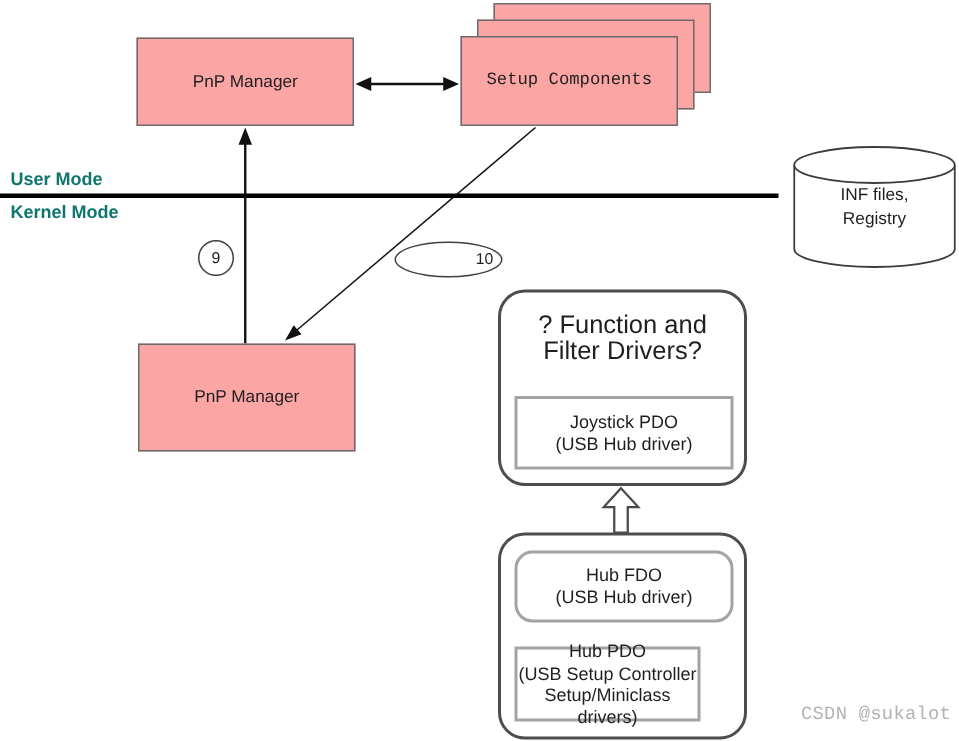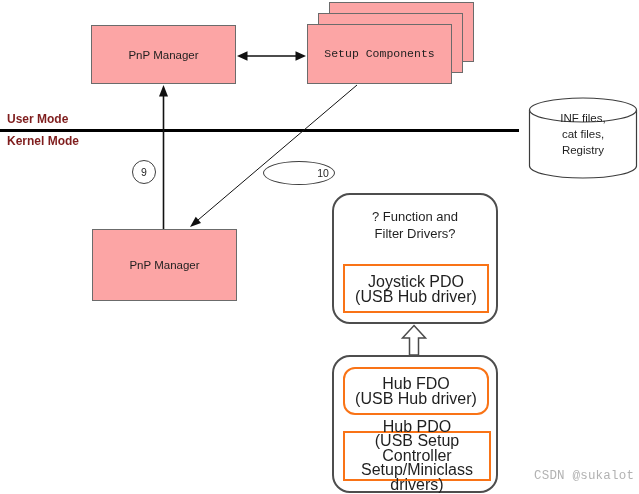--- a/index.html
+++ b/index.html
@@ -29,40 +29,40 @@
     position: absolute;
     box-sizing: border-box;
     background: #ffffff;
     border: 2px solid #4d4d4d;
     border-radius: 18px;
   }
   .inner-box {
     position: absolute;
     box-sizing: border-box;
     background: #ffffff;
-    border: 2px solid #f97316;
+    border: 2px solid #a3a3a3;
     display: flex;
     align-items: center;
     justify-content: center;
     text-align: center;
-    font-size: 16px;
+    font-size: 12px;
     line-height: 15px;
   }
   .inner-box .lines span { display: block; }
   .mode-label {
     position: absolute;
     font-size: 12px;
     font-weight: bold;
-    color: #7f1d1d;
+    color: #0f766e;
     white-space: nowrap;
   }
   .qtext {
     position: absolute;
     text-align: center;
-    font-size: 13px;
+    font-size: 17px;
     line-height: 17px;
     color: #1f1f1f;
   }
   .qtext span { display: block; }
   .badge {
     position: absolute;
     width: 22px; height: 22px;
     border: 1px solid #3f3f3f;
     border-radius: 50%;
     background: #ffffff;
@@ -125,23 +125,22 @@
 
   <div class="box" style="left:329px; top:2px; width:145px; height:60px;"></div>
   <div class="box" style="left:318px; top:13px; width:145px; height:60px;"></div>
   <div class="box" style="left:307px; top:24px; width:145px; height:60px;font-family:Liberation Mono, monospace;">
     <span>Setup Components</span>
   </div>
 
   <div class="mode-label" style="left:7px; top:112px;">User Mode</div>
   <div class="mode-label" style="left:7px; top:134px;">Kernel Mode</div>
 
-  <div class="store-text" style="left:529px; top:110px; width:108px;">
+  <div class="store-text" style="left:529px; top:122px; width:108px;">
     <span>INF files,</span>
-    <span>cat files,</span>
     <span>Registry</span>
   </div>
 
   <div class="badge" style="left:132px; top:160px;">
     <span>9</span>
   </div>
   <div class="badge" style="left:263px; top:161px;padding-left:48px;">
     <span>10</span>
   </div>
 
@@ -161,21 +160,21 @@
     </div>
   </div>
 
   <div class="rounded" style="left:332px; top:355px; width:166px; height:138px;"></div>
   <div class="inner-box" style="left:343px; top:367px; width:146px; height:48px;border-radius:12px;">
     <div class="lines">
       <span>Hub FDO</span>
       <span>(USB Hub driver)</span>
     </div>
   </div>
-  <div class="inner-box" style="left:343px; top:431px; width:148px; height:50px; line-height:14.5px;">
+  <div class="inner-box" style="left:343px; top:431px; width:124px; height:50px; line-height:14.5px;">
     <div class="lines">
       <span>Hub PDO</span>
       <span>(USB Setup Controller</span>
       <span>Setup/Miniclass drivers)</span>
     </div>
   </div>
 
   <div class="watermark" style="left:534px; top:469px;font-family:Liberation Mono, monospace;">CSDN @sukalot</div>
 
 </div>

